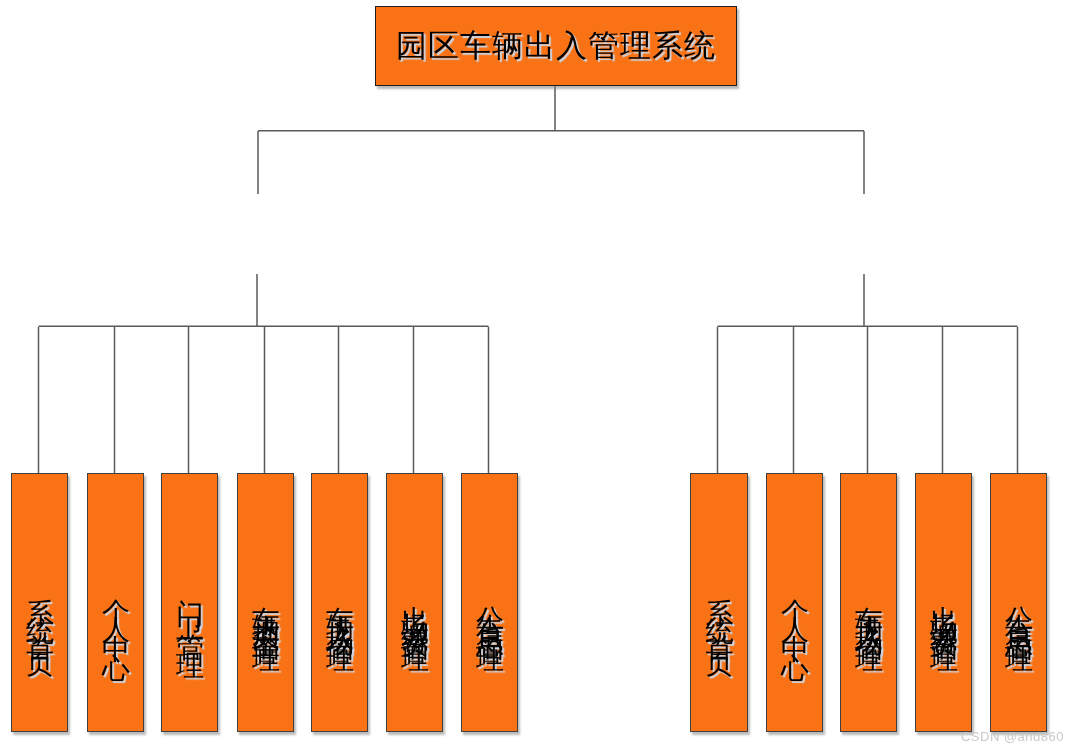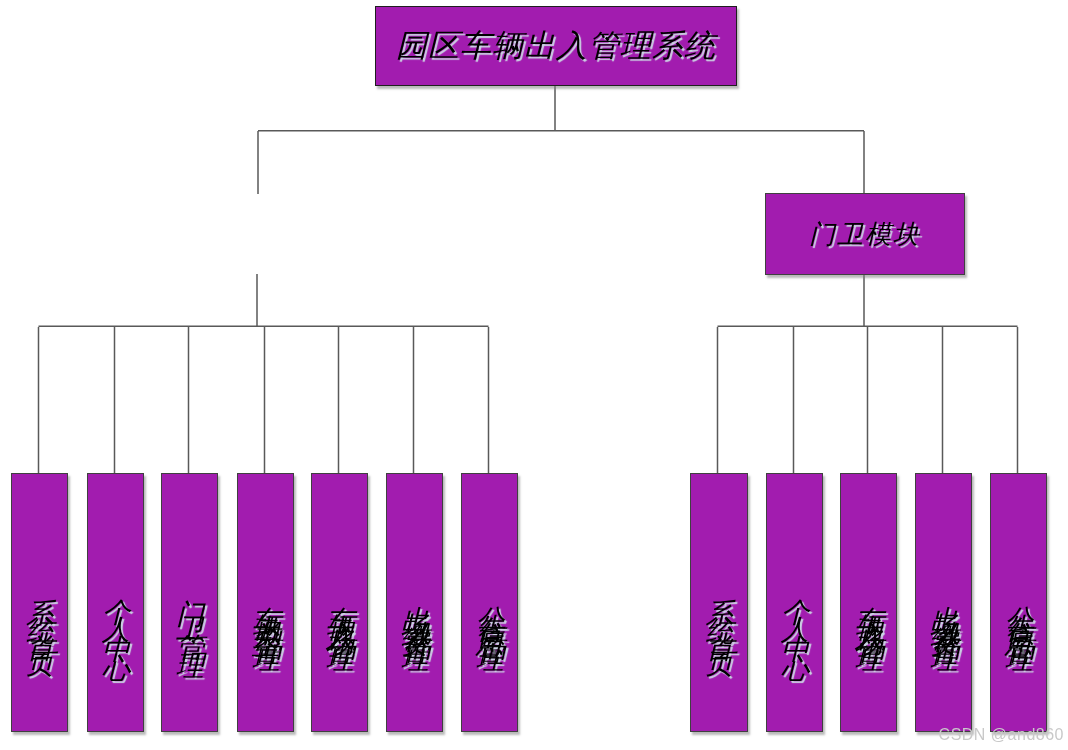--- a/index.html
+++ b/index.html
@@ -12,49 +12,48 @@
     overflow: hidden;
   }
   .wires {
     position: absolute;
     left: 0; top: 0;
     width: 1068px; height: 750px;
     pointer-events: none;
   }
   .box {
     position: absolute;
-    background: #a21caf;
+    background: #f97316;
     border: 1px solid #404040;
     box-shadow: 2px 3px 2px rgba(130,130,130,0.55);
     display: flex;
     align-items: center;
     justify-content: center;
     color: #000000;
-    font-style: italic;
   }
   .box span {
     text-shadow: 2px 2px 1px #ccd6e4;
     white-space: nowrap;
   }
   .title-box { border-color: #1f1f1f; }
   .title-box span { font-size: 31px; letter-spacing: 1px; }
   .module-box span { font-size: 26px; letter-spacing: 2px; }
   .leaf span {
     writing-mode: vertical-rl;
     text-orientation: upright;
     font-size: 28px;
     white-space: normal;
   }
   .leaf.short span { letter-spacing: 18px; margin-bottom: -18px; }
   .leaf.long  span { letter-spacing: 8px;  margin-bottom: -8px; }
   .watermark {
     position: absolute;
     right: 4px;
     bottom: 6px;
-    font-size: 16px;
+    font-size: 13px;
     color: #c9c9c9;
     letter-spacing: 0.5px;
   }
 </style>
 </head>
 <body>
 
 <div class="stage">
 
   <svg class="wires" viewBox="0 0 1068 750" xmlns="http://www.w3.org/2000/svg">
@@ -70,23 +69,20 @@
       M864,274 V327
       M717.5,326.25 H1017.5
       M717.5,327 V474 M793.5,327 V474 M867.5,327 V474 M942.5,327 V474 M1017.5,327 V474
     "></path>
   </svg>
 
   <div class="box title-box" style="left:375px; top:6px; width:360px; height:78px;">
     <span>园区车辆出入管理系统</span>
   </div>
 
-  <div class="box module-box" style="left:765px; top:193px; width:198px; height:80px;">
-    <span>门卫模块</span>
-  </div>
 
   <div class="box leaf short" style="left:11px; top:473px; width:55px; height:257px;">
     <span>系统首页</span>
   </div>
   <div class="box leaf short" style="left:87px; top:473px; width:55px; height:257px;">
     <span>个人中心</span>
   </div>
   <div class="box leaf short" style="left:161px; top:473px; width:55px; height:257px;">
     <span>门卫管理</span>
   </div>

